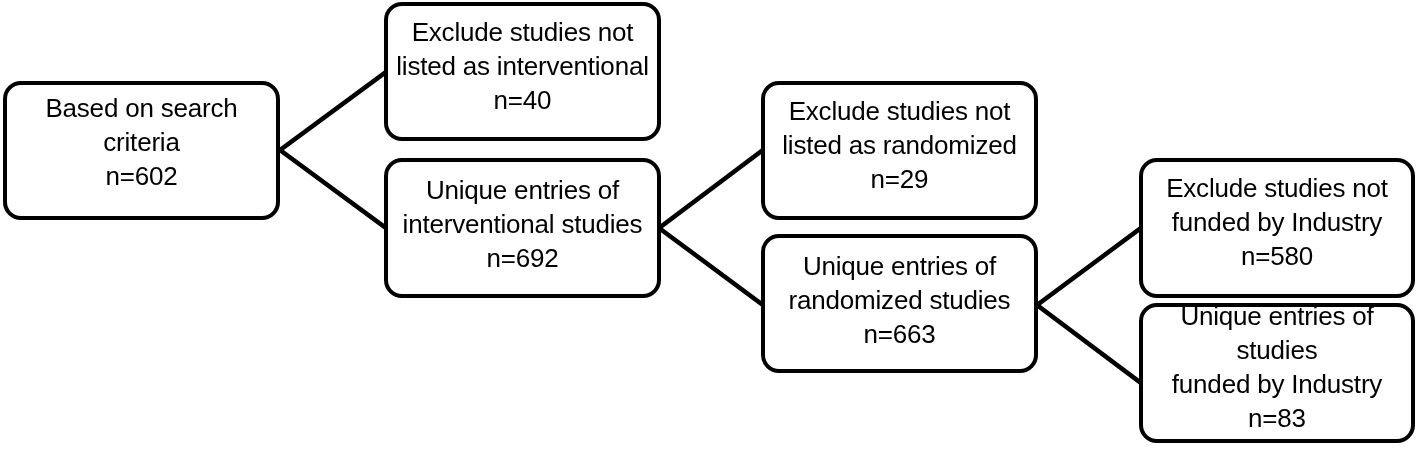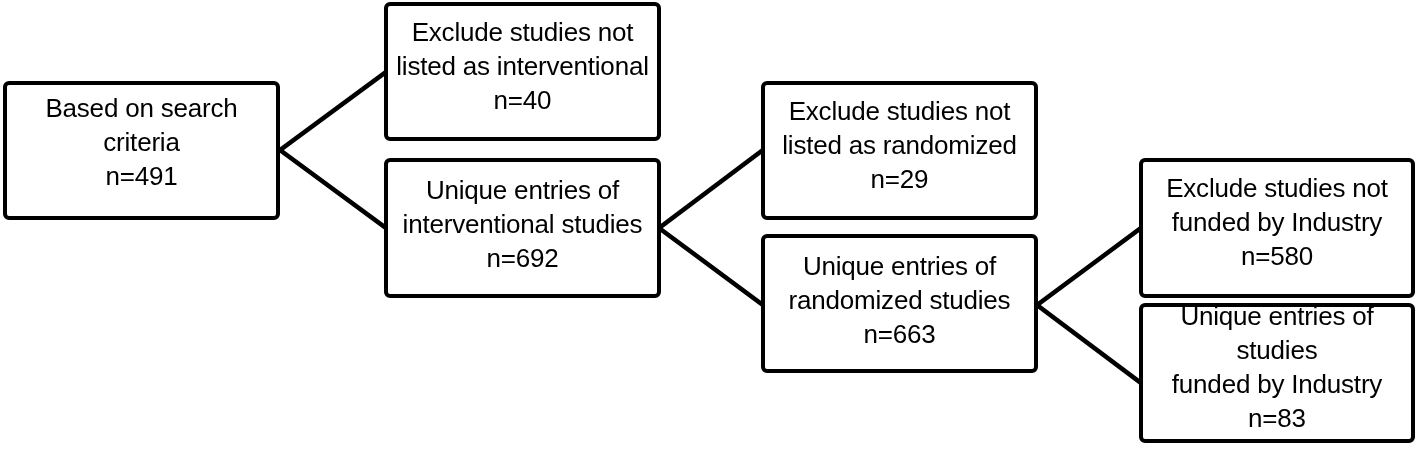--- a/index.html
+++ b/index.html
@@ -21,21 +21,21 @@
     top: 0;
     width: 1418px;
     height: 461px;
     pointer-events: none;
   }
   .flow-box {
     position: absolute;
     box-sizing: border-box;
     background: #ffffff;
     border: 4px solid #000000;
-    border-radius: 6px;
+    border-radius: 18px;
     display: flex;
     align-items: center;
     justify-content: flex-start;
     z-index: 2;
   }
   .flow-box-text {
     width: 100%;
     text-align: center;
     font-family: "Liberation Sans", sans-serif;
     font-size: 26px;
@@ -73,21 +73,21 @@
       <line x1="659" y1="228" x2="763" y2="150"></line>
       <line x1="659" y1="228" x2="763" y2="305"></line>
 
       <line x1="1037" y1="305" x2="1141" y2="228"></line>
       <line x1="1037" y1="305" x2="1141" y2="383"></line>
     </g>
   </svg>
 
   <div class="flow-box box-1">
     <div class="flow-box-text">Based on search criteria
-n=491</div>
+n=602</div>
   </div>
 
   <div class="flow-box box-2">
     <div class="flow-box-text">Exclude studies not
 listed as interventional
 n=40</div>
   </div>
 
   <div class="flow-box box-3">
     <div class="flow-box-text">Unique entries of

